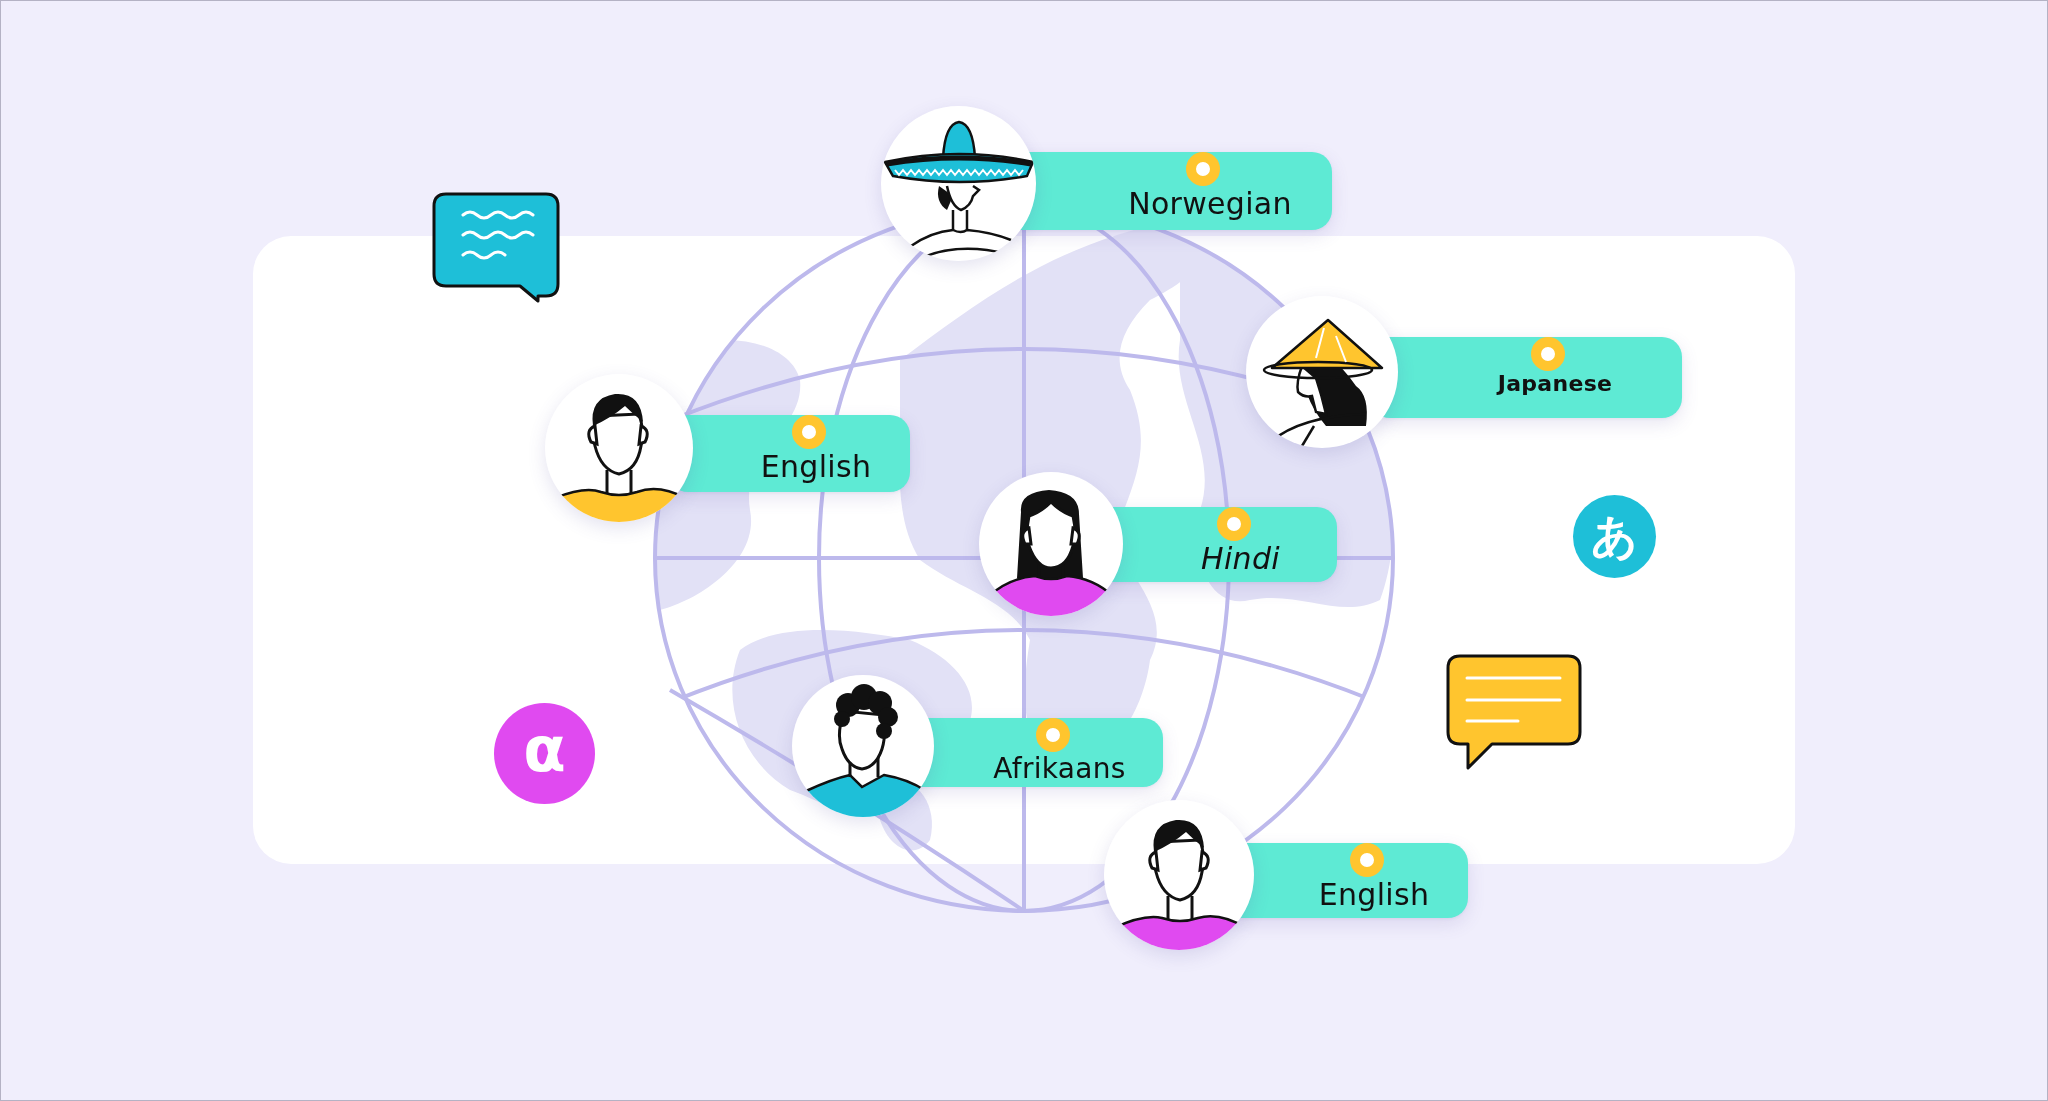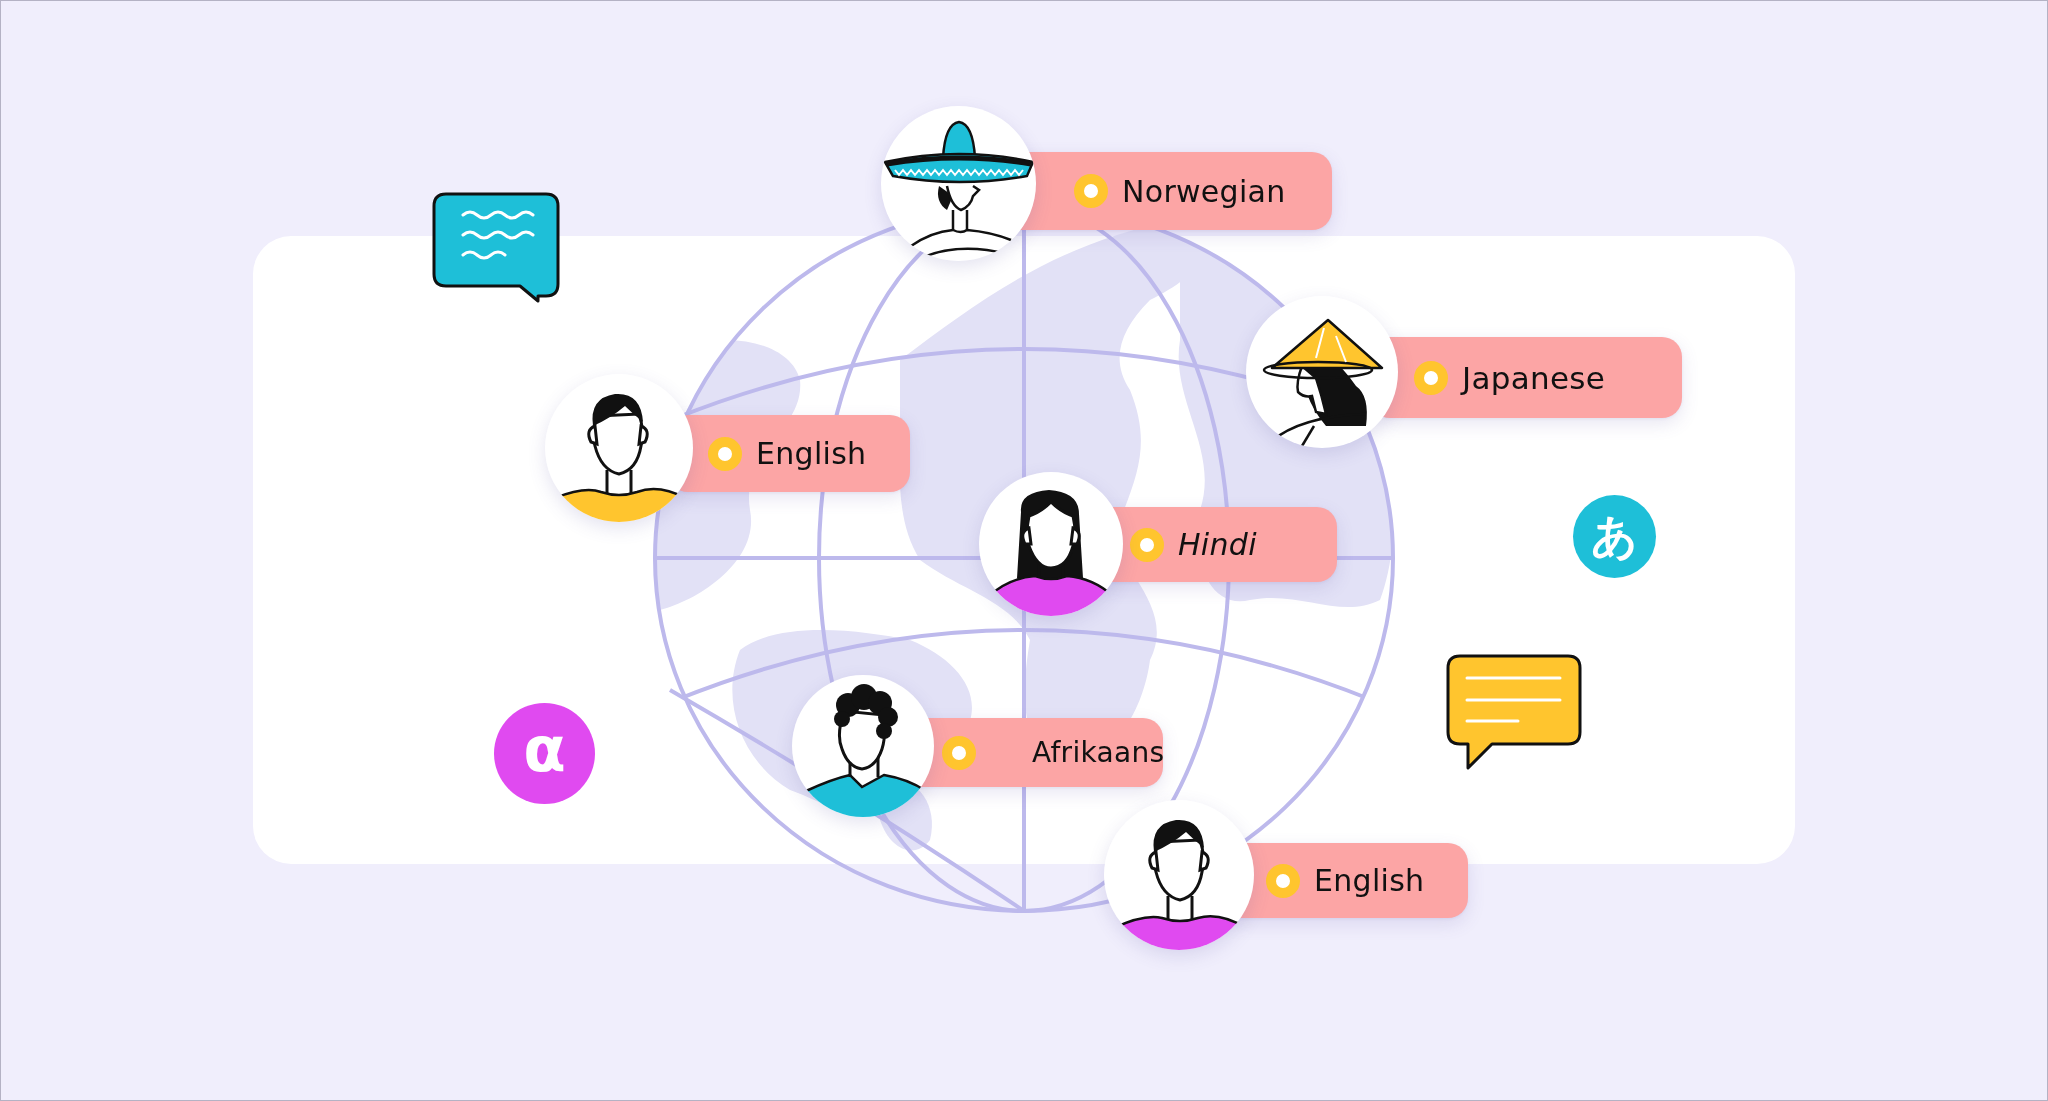--- a/index.html
+++ b/index.html
@@ -11,23 +11,23 @@
   .frame {
     position: absolute; left: 0; top: 0; width: 2046px; height: 1099px;
     border: 1px solid #B4B2C4; pointer-events: none;
   }
   .card {
     position: absolute; left: 253px; top: 236px; width: 1542px; height: 628px;
     background: #FFFFFF; border-radius: 38px;
   }
   svg.scene { position: absolute; left: 0; top: 0; }
   .pill {
-    position: absolute; background: #fca5a5; border-radius: 20px;
+    position: absolute; background: #5eead4; border-radius: 20px;
     box-shadow: 0 6px 18px rgba(90, 80, 160, 0.14), 0 1px 3px rgba(90,80,160,0.08);
-    display: flex; align-items: center; box-sizing: border-box;
+    display: flex; align-items: center; box-sizing: border-box; flex-direction: column;
   }
   .pill .dot {
     width: 34px; height: 34px; border-radius: 50%; box-sizing: border-box;
     border: 10px solid #FFC52E; background: #FFFFFF; flex: 0 0 auto;
   }
   .pill .label {
     margin-left: 14px; font-size: 30px; color: #111111; letter-spacing: 0.3px;
     white-space: nowrap;
   }
   .avatar {
@@ -106,21 +106,21 @@
     <path d="M58 80 Q 54 96 66 104 L 72 90 Z" fill="#111"></path>
     <path d="M66 80 Q 70 100 80 104 Q 90 100 92 90 L 98 84 L 92 80" fill="#fff" stroke="#111" stroke-width="2.5"></path>
     <path d="M72 104 V 124 M 86 104 V 124" stroke="#111" stroke-width="2.5"></path>
     <path d="M30 140 Q 50 126 72 124 Q 80 128 86 124 Q 110 126 130 134" fill="none" stroke="#111" stroke-width="2.5"></path>
     <path d="M40 152 Q 78 136 126 148" fill="none" stroke="#111" stroke-width="2.5"></path>
   </svg>
 </div>
 
 <div class="pill" style="left:1370px; top:337px; width:312px; height:81px; padding-left:44px;">
   <span class="dot"></span>
-  <span class="label" style="font-size:31px;">Japanese</span>
+  <span class="label" style="font-size:22px;font-weight:bold;">Japanese</span>
 </div>
 <div class="avatar" style="left:1246px; top:296px; width:152px; height:152px;">
   <svg viewBox="0 0 152 152">
     <path d="M56 60 Q 54 100 80 130 L 120 130 Q 124 100 110 90 Q 96 70 84 62 Z" fill="#111"></path>
     <path d="M56 70 Q 50 86 52 96 Q 58 102 66 100 L 70 116 L 80 118 Q 76 100 70 82 Z" fill="#fff" stroke="#111" stroke-width="2.5"></path>
     <path d="M20 150 Q 50 120 120 118" fill="none" stroke="#111" stroke-width="2.5"></path>
     <path d="M56 150 L 68 130" stroke="#111" stroke-width="2.5"></path>
     <path d="M82 24 L 136 72 Q 82 72 26 72 Z" fill="#FFC52E" stroke="#111" stroke-width="2.5" stroke-linejoin="round"></path>
     <ellipse cx="72" cy="74" rx="54" ry="8" fill="none" stroke="#111" stroke-width="2.5"></ellipse>
     <path d="M78 32 L 70 62 M 90 40 L 100 66" stroke="#fff" stroke-width="2"></path>
@@ -148,21 +148,21 @@
 <div class="avatar" style="left:979px; top:472px; width:144px; height:144px;">
   <svg viewBox="0 0 144 144">
     <path d="M42 40 Q 40 20 70 18 Q 100 20 100 42 L 104 106 L 38 106 Z" fill="#111"></path>
     <path d="M10 124 Q 30 106 56 104 Q 72 110 88 104 Q 114 106 134 124 L 134 150 L 10 150 Z" fill="#E04AF0" stroke="#111" stroke-width="2.5"></path>
     <path d="M60 90 V 106 M 84 90 V 106" stroke="#111" stroke-width="3"></path>
     <path d="M50 44 Q 46 64 50 74 Q 58 96 72 96 Q 88 96 94 74 Q 98 62 94 44 Q 82 40 72 30 Q 62 40 50 44 Z" fill="#fff" stroke="#111" stroke-width="3"></path>
     <path d="M50 56 Q 40 60 46 72 L 52 72 Z M 94 56 Q 104 60 98 72 L 92 72 Z" fill="#fff" stroke="#111" stroke-width="3"></path>
   </svg>
 </div>
 
-<div class="pill" style="left:900px; top:718px; width:263px; height:69px; padding-left:42px;gap:42px;">
+<div class="pill" style="left:900px; top:718px; width:263px; height:69px; padding-left:42px;">
   <span class="dot"></span>
   <span class="label" style="font-size:28px;">Afrikaans</span>
 </div>
 <div class="avatar" style="left:792px; top:675px; width:142px; height:142px;">
   <svg viewBox="0 0 142 142">
     <path d="M14 116 Q 40 104 58 100 L 70 112 L 92 100 Q 116 104 134 116 L 134 150 L 14 150 Z" fill="#1EBFD8" stroke="#111" stroke-width="2.5"></path>
     <path d="M58 80 V 102 M 86 80 V 102" stroke="#111" stroke-width="3"></path>
     <path d="M52 36 Q 44 60 50 74 Q 56 92 70 94 Q 84 92 90 74 Q 94 62 92 40 Z" fill="#fff" stroke="#111" stroke-width="3"></path>
     <g fill="#111">
       <circle cx="56" cy="30" r="12"></circle>

